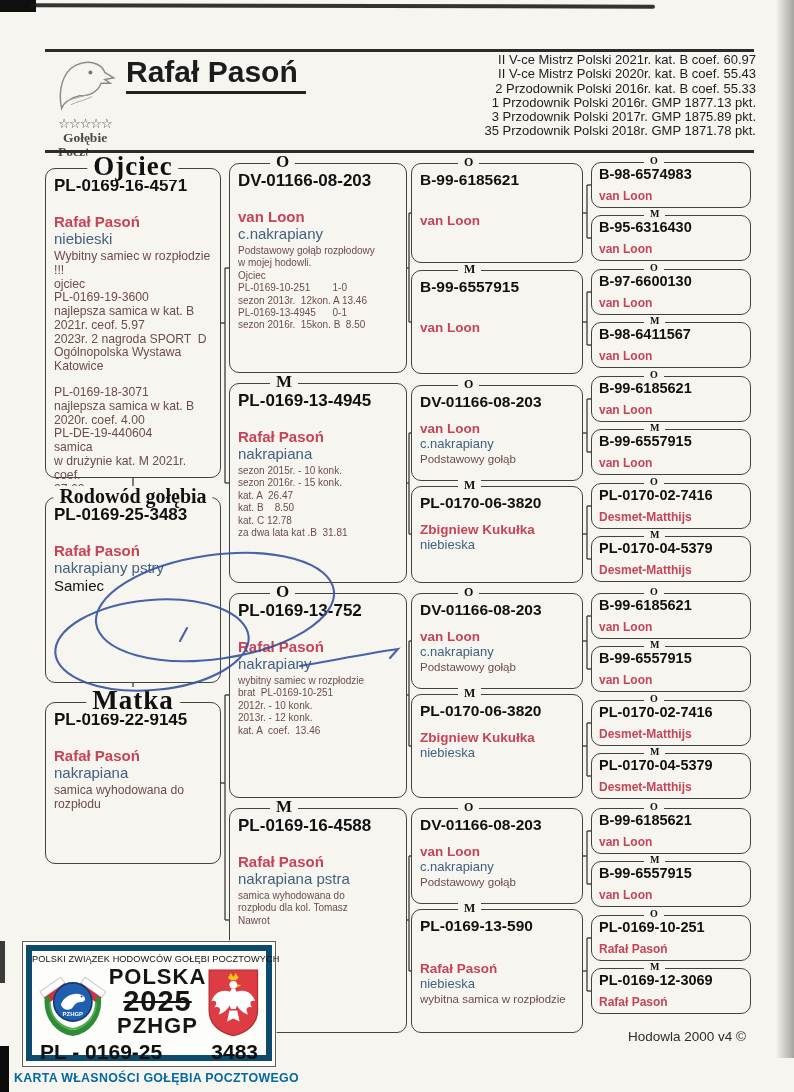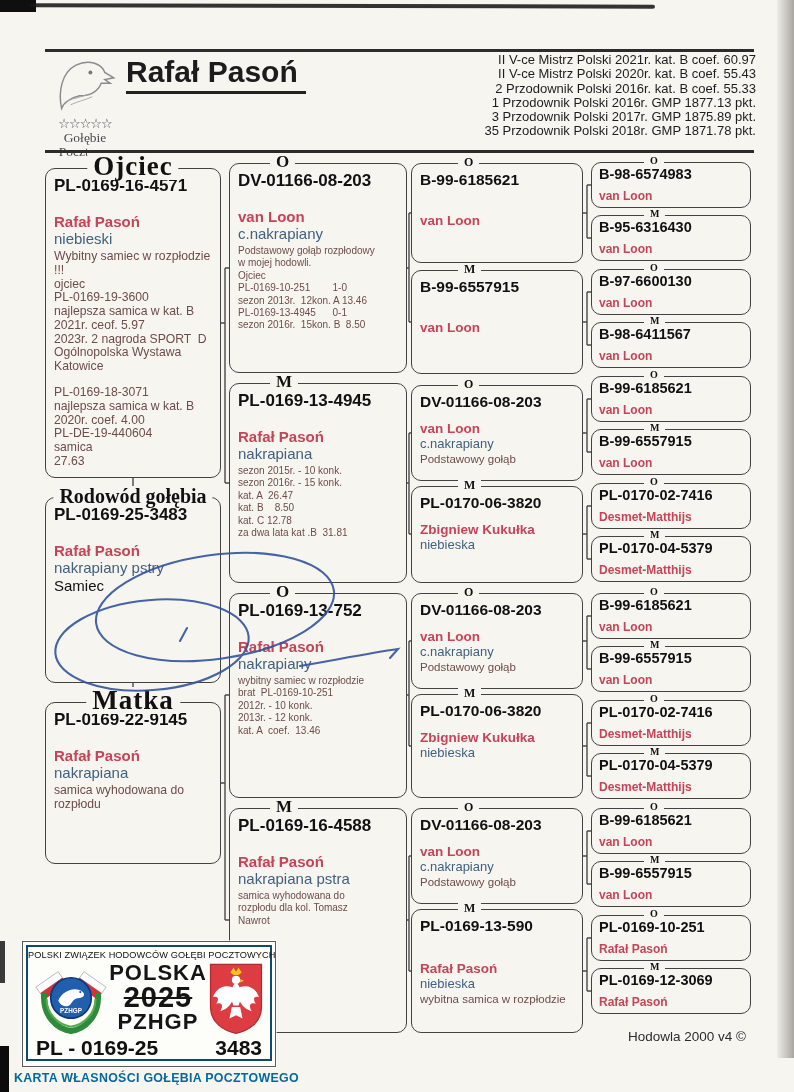--- a/index.html
+++ b/index.html
@@ -21,21 +21,21 @@
   .art-rightband{right:0;top:0;width:17px;height:1058px;background:linear-gradient(to right,rgba(40,36,30,.04),rgba(40,36,30,.38));}
   .art-bl1{left:0;top:1046px;width:9px;height:46px;background:#0c0c0c;}
   .art-bl2{left:0;top:941px;width:5px;height:42px;background:#3a3a3a;}
 
   
   .rule{position:absolute;left:45px;width:709px;height:2.5px;background:#2c2c2c;}
   .rule-top{top:49px;}
   .rule-bot{top:150px;}
   .logo{position:absolute;left:46px;top:56px;width:78px;text-align:center;color:#555;}
   .logo .stars{font-size:13px;letter-spacing:-1px;color:#4a4a4a;margin-top:-2px;}
-  .logo .lg-line{font-family:"Liberation Serif",serif;font-weight:normal;font-size:13.5px;color:#4a4a4a;line-height:1.05;}
+  .logo .lg-line{font-family:"Liberation Serif",serif;font-weight:bold;font-size:13.5px;color:#4a4a4a;line-height:1.05;}
   .owner-name{position:absolute;left:126px;top:55px;font-size:30px;font-weight:bold;color:var(--ink);border-bottom:3px solid #222;padding:0 8px 2px 0;}
   .owner-addr{position:absolute;left:128px;top:97px;font-size:15px;color:#222;line-height:1.26;}
   .achievements{position:absolute;left:400px;top:53px;width:356px;text-align:right;font-size:13px;color:#1d1d1d;line-height:1.1;}
   .ach-line{white-space:nowrap;}
 
   
   .pbox{position:absolute;border:1.4px solid var(--bord);border-radius:10px;box-sizing:border-box;padding:7px 8px 4px 8px;}
   .legend{position:absolute;background:var(--paper);padding:0 6px;font-family:"Liberation Serif",serif;font-weight:bold;color:#111;line-height:1;}
   .legend-xl{font-size:27px;top:-16px;left:50%;transform:translateX(-50%);white-space:nowrap;letter-spacing:1px;}
   .legend-l{font-size:20px;top:-12px;left:50%;transform:translateX(-50%);white-space:nowrap;}
@@ -66,21 +66,21 @@
   .father{left:45px;top:168px;width:176px;height:310px;}
   .subject{left:45px;top:497px;width:176px;height:186px;}
   .mother{left:45px;top:702px;width:176px;height:162px;}
   .g4{display:flex;flex-direction:column;justify-content:space-between;padding:3px 7px 4px 7px;}
 
   svg.overlay{position:absolute;left:0;top:0;pointer-events:none;}
   .software{position:absolute;right:48px;top:1029px;font-size:13.5px;color:#2b2b2b;}
 
   
   .stamp{position:absolute;left:22px;top:941px;width:252px;height:124px;background:#fdfdfa;border:1.6px solid #5a5a5a;z-index:10;box-shadow:0 0 0 1px rgba(255,255,255,.6);}
-  .stamp-inner{border:2px solid #0c4a6e;margin:3px;height:calc(100% - 8px);box-sizing:border-box;display:flex;flex-direction:column;background:#fdfdfa;}
+  .stamp-inner{border:6px solid #0c4a6e;margin:3px;height:calc(100% - 8px);box-sizing:border-box;display:flex;flex-direction:column;background:#fdfdfa;}
   .stamp-header{font-size:9.2px;color:#111;text-align:center;padding-top:3px;letter-spacing:.1px;white-space:nowrap;}
   .stamp-mid{flex:1;display:flex;align-items:center;justify-content:space-between;padding:0 5px;}
   .stamp-center{text-align:center;color:#151515;line-height:.95;}
   .stamp-country{font-size:22px;font-weight:bold;letter-spacing:1px;}
   .stamp-year{font-size:29px;font-weight:900;letter-spacing:1px;text-decoration:line-through;text-decoration-thickness:1.5px;}
   .stamp-org{font-size:22px;font-weight:bold;letter-spacing:1px;}
   .stamp-bottom{display:flex;justify-content:space-between;font-weight:bold;font-size:21px;color:#101010;padding:0 8px 3px 8px;}
   .stamp-caption{position:absolute;left:14px;top:1071px;width:268px;text-align:center;font-size:12.4px;font-weight:600;letter-spacing:.3px;color:#0369a1;z-index:10;white-space:nowrap;}
 </style>
 </head>
@@ -149,20 +149,21 @@
         <div class="dline">najlepsza samica w kat. B</div>
         <div class="dline">2021r. ceof. 5.97</div>
         <div class="dline">2023r. 2 nagroda SPORT  D</div>
         <div class="dline">Ogólnopolska Wystawa</div>
         <div class="dline">Katowice</div>
         <div class="dline empty"></div>
         <div class="dline">PL-0169-18-3071</div>
         <div class="dline">najlepsza samica w kat. B</div>
         <div class="dline">2020r. coef. 4.00</div>
         <div class="dline">PL-DE-19-440604        samica</div>
+        <div class="dline">w drużynie kat. M 2021r. coef.</div>
         <div class="dline">27.63</div>
       </div>
   </section>
 
   <section class="pbox col1 subject">
     <span class="legend legend-l">Rodowód gołębia</span>
     <div class="ring">PL-0169-25-3483</div>
     <div class="breeder">Rafał Pasoń</div>
     <div class="colorw">nakrapiany pstry</div>
     <div class="sex-line">Samiec</div>

